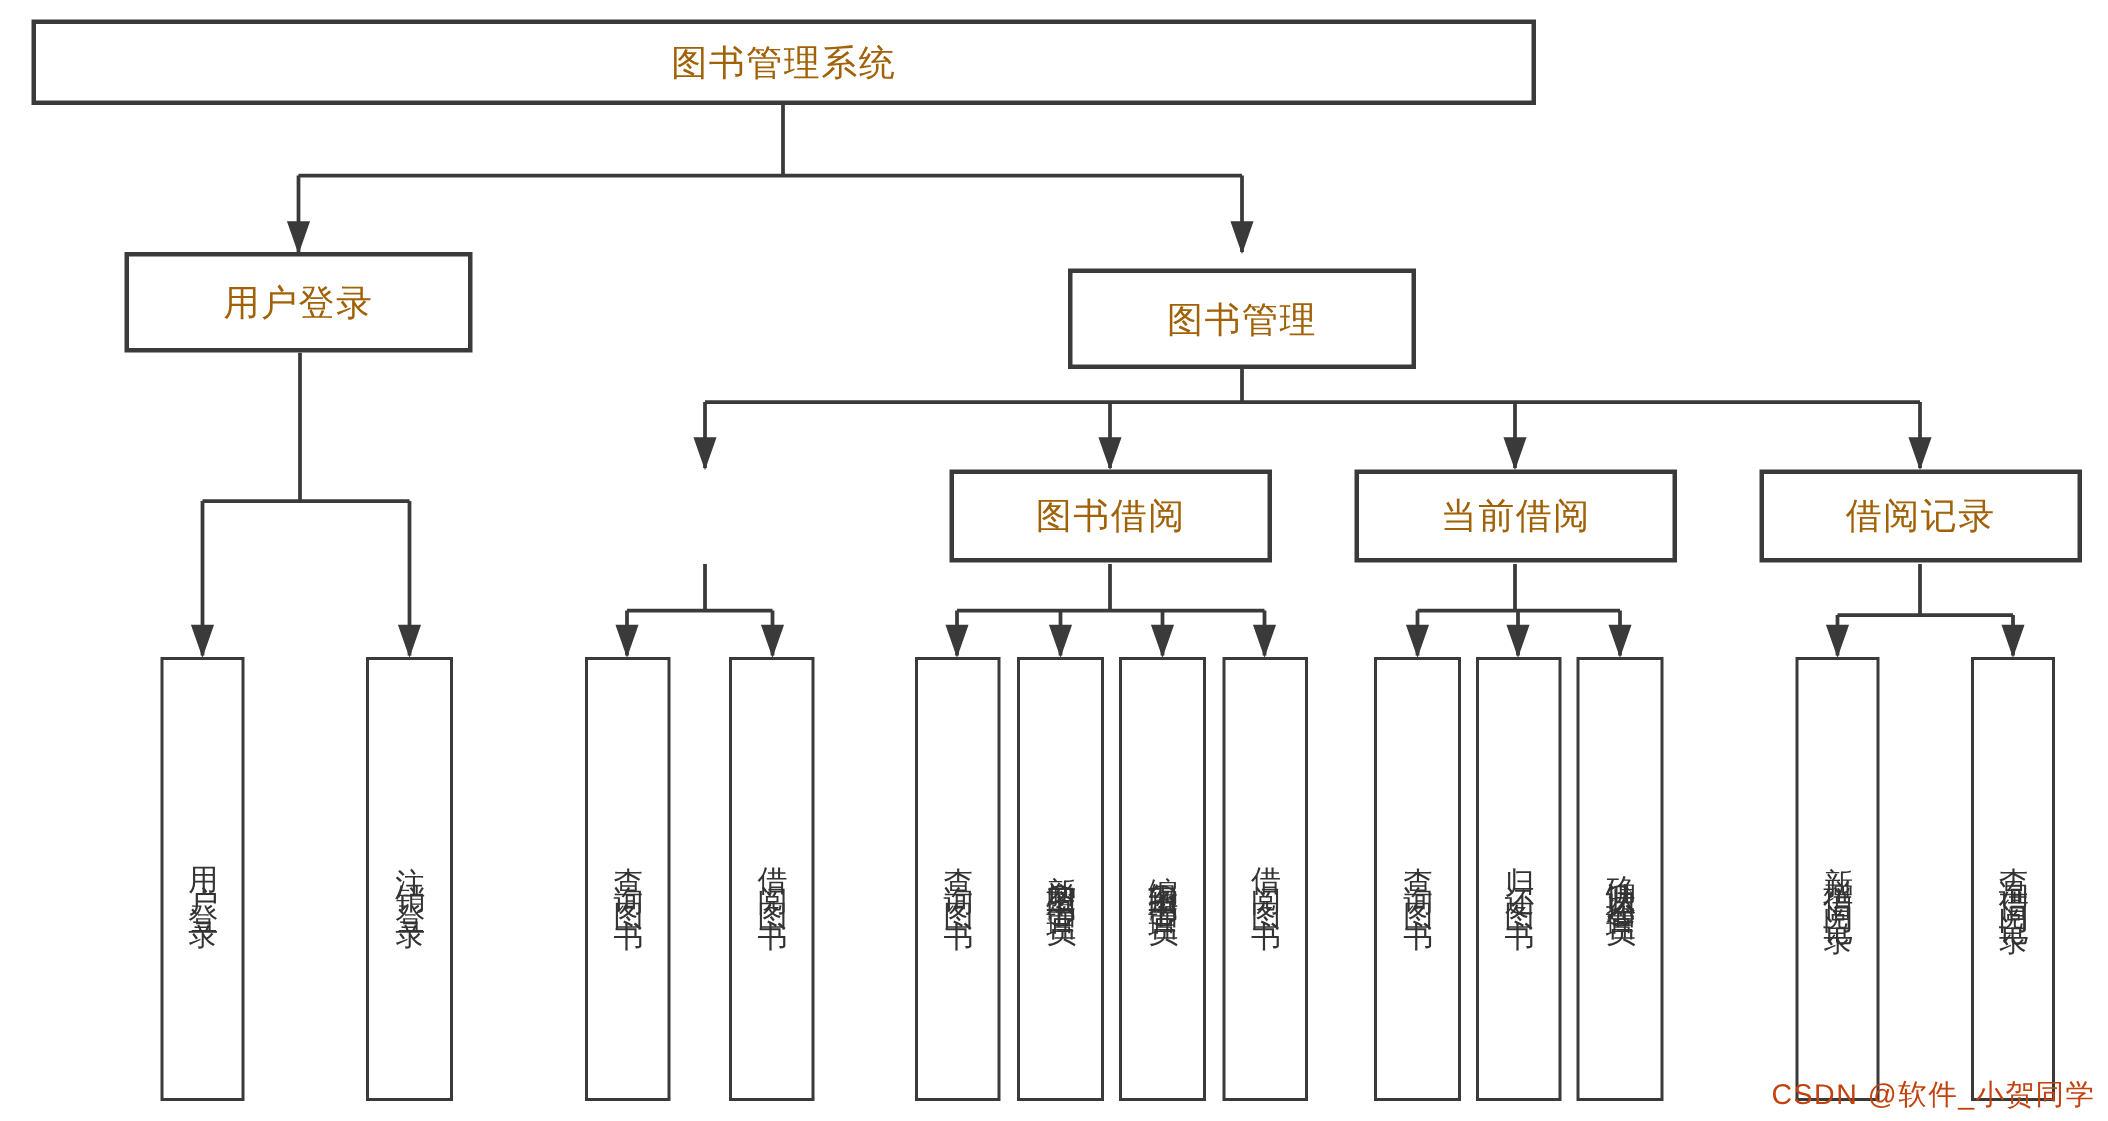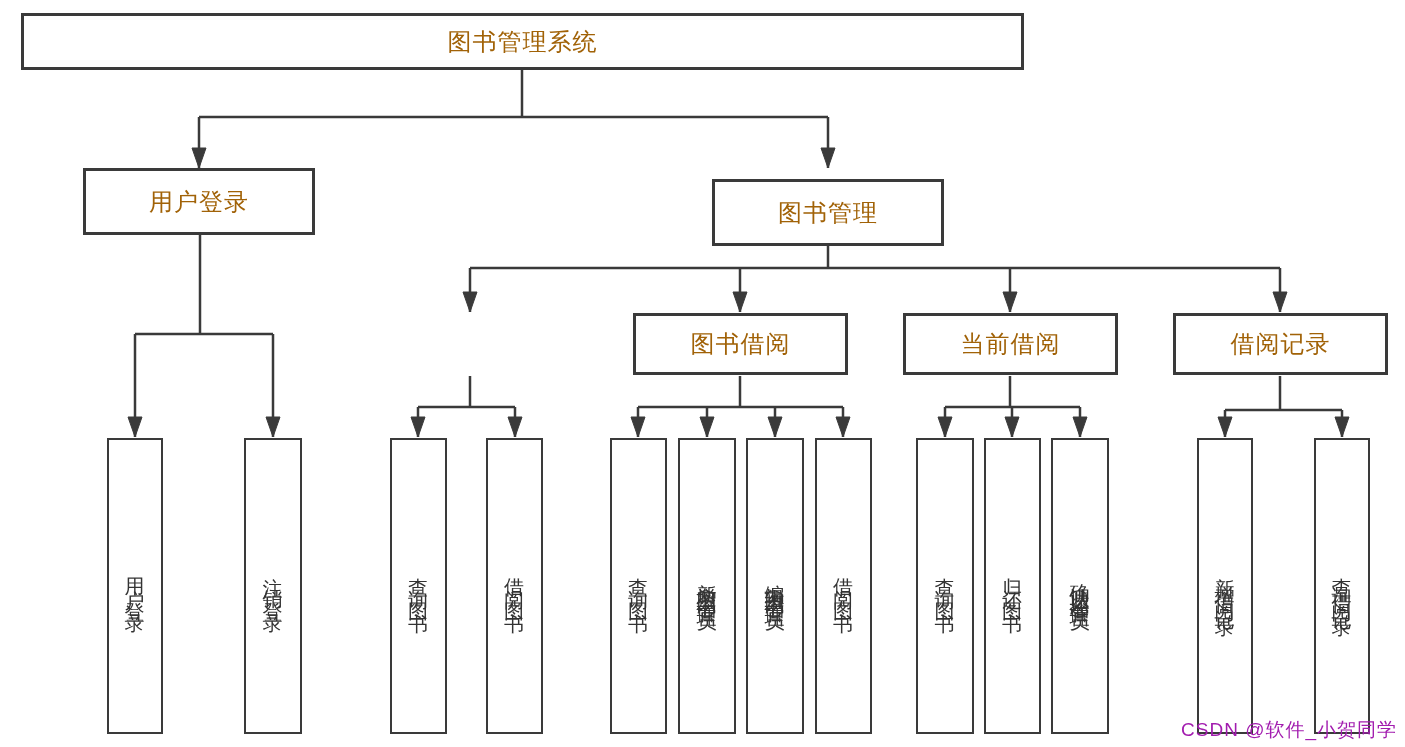--- a/index.html
+++ b/index.html
@@ -52,21 +52,21 @@
     font-size: 20px;
     color: #333333;
     line-height: 1;
     white-space: nowrap;
   }
   .watermark {
     position: absolute;
     right: 8px;
     bottom: 4px;
     font-size: 19px;
-    color: #a21caf;
+    color: #c2410c;
     letter-spacing: 1px;
     z-index: 5;
     white-space: nowrap;
   }
 </style>
 </head>
 <body>
 
 <div id="canvas">
 

